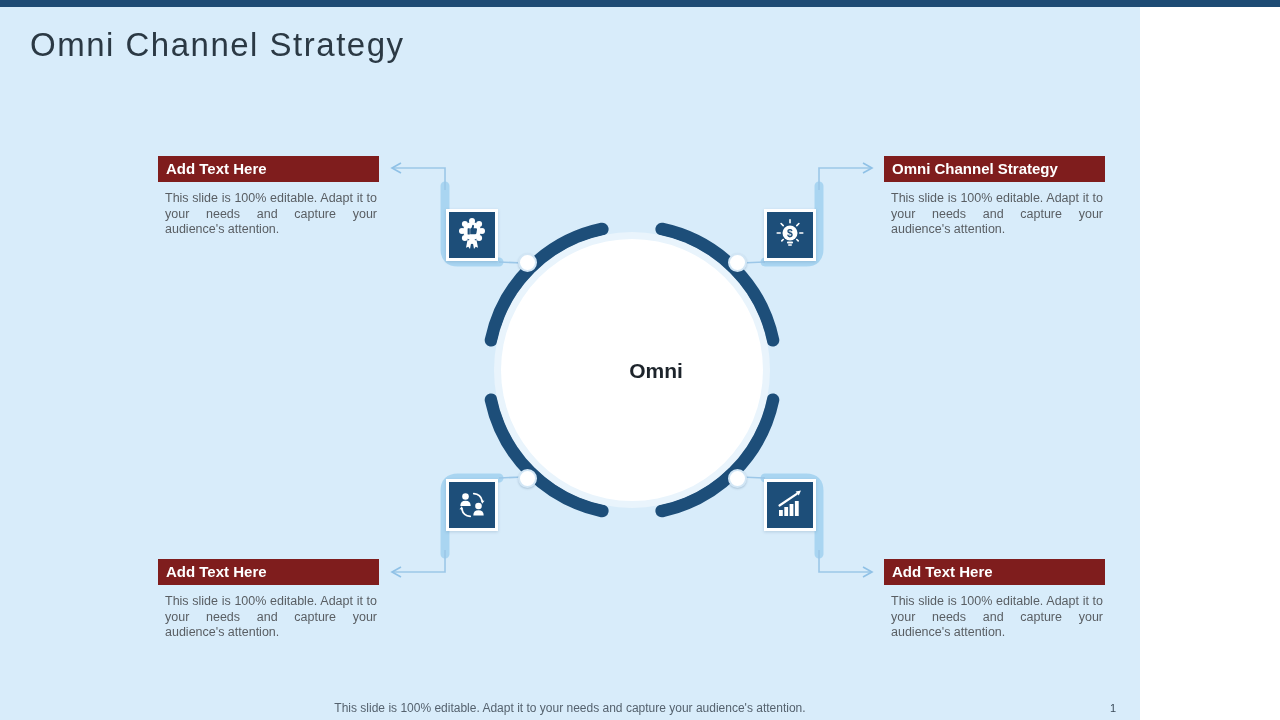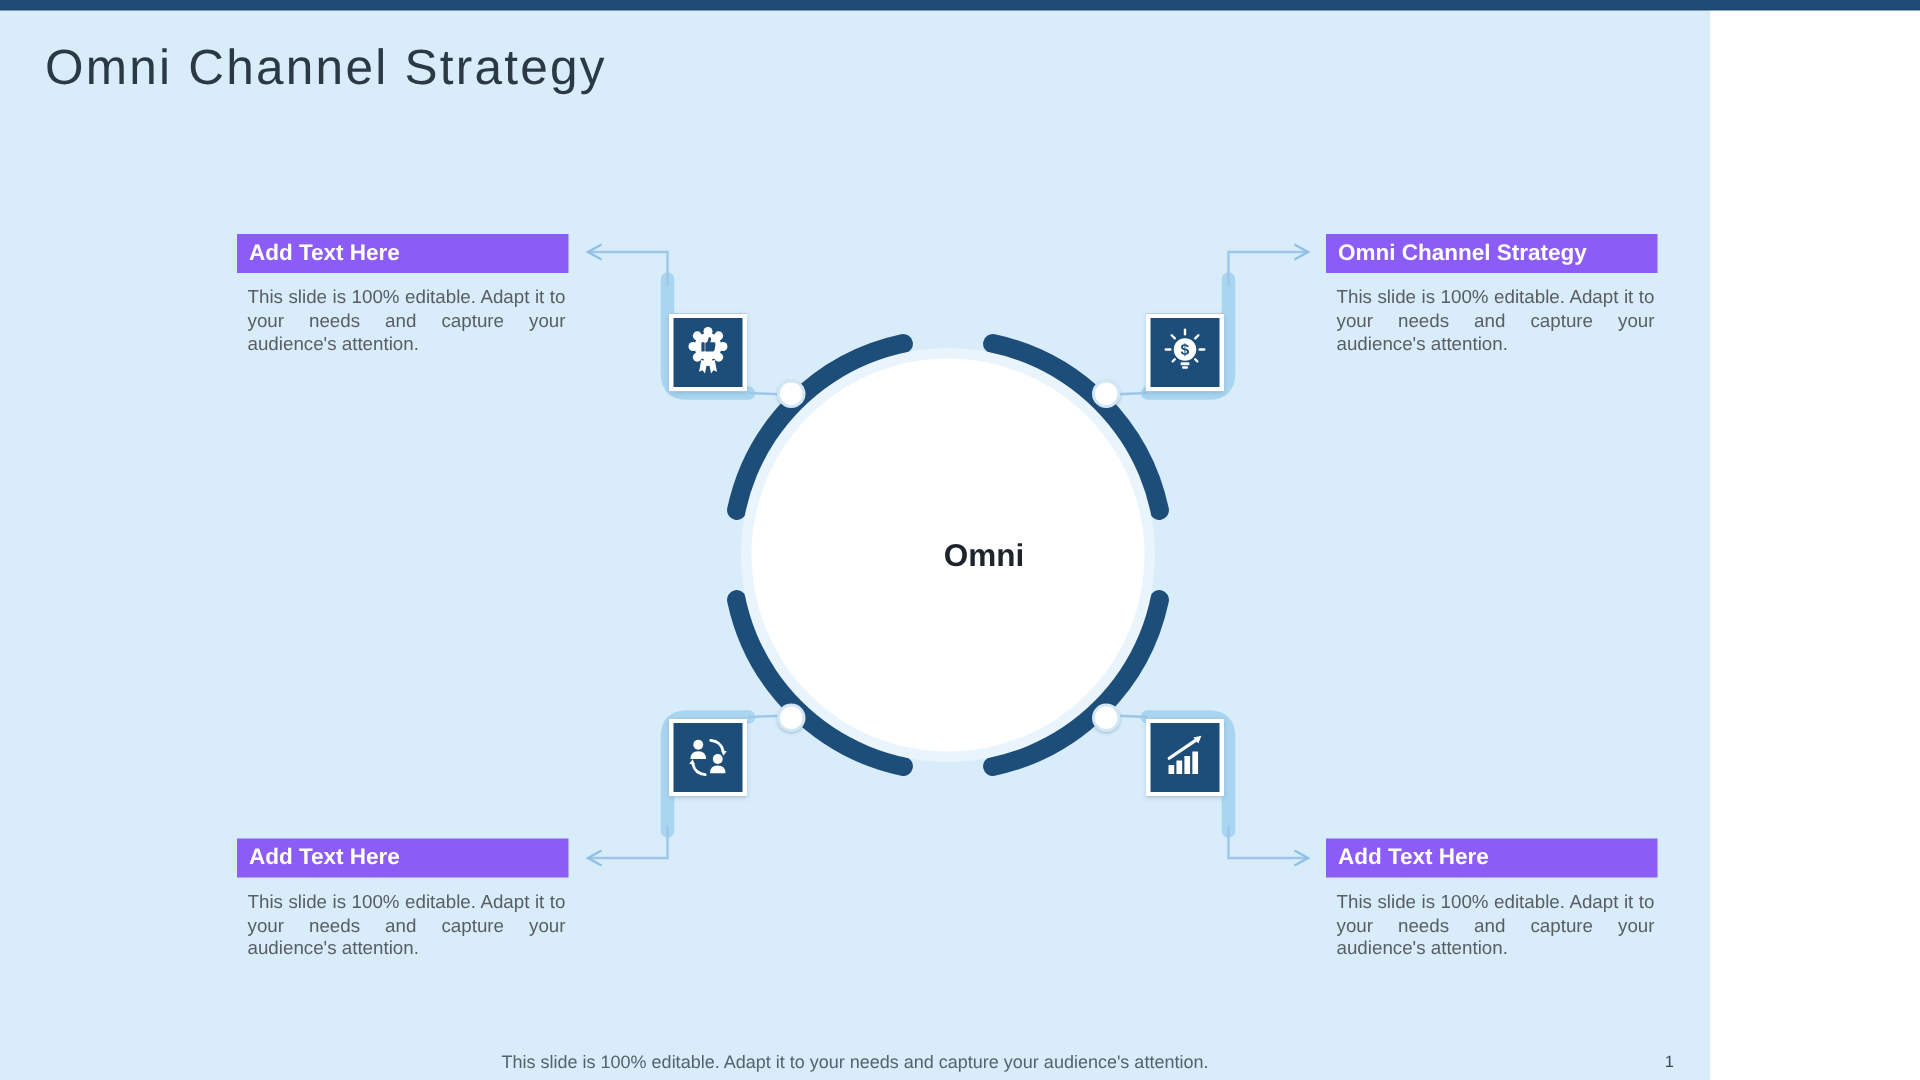--- a/index.html
+++ b/index.html
@@ -22,21 +22,21 @@
   .circle .label{font-size:21px;font-weight:700;color:#1d242b;line-height:29px;margin-left:48px;}
   
   .node{position:absolute;width:15px;height:15px;border-radius:50%;background:#fff;border:2px solid #d2e6f5;
         box-shadow:0 1px 2px rgba(40,80,120,.25);}
   
   .icon-sq{position:absolute;width:46px;height:46px;background:#1d4e79;border:3px solid #ffffff;
            box-shadow:0 1px 3px rgba(40,80,120,.2);}
   .icon-sq svg{display:block;width:46px;height:46px;}
   
   .callout{position:absolute;width:224px;}
-  .callout .hdr{width:213px;height:26px;line-height:26px;background:#8b5cf6;color:#ffffff;
+  .callout .hdr{width:213px;height:26px;line-height:26px;background:#7f1d1d;color:#ffffff;
                 font-size:15px;font-weight:700;padding-left:8px;}
   .callout .body{width:212px;margin:9px 0 0 0;padding-left:7px;font-size:12.5px;line-height:1.25;
                  color:#595e63;text-align:justify;}
   .footer{position:absolute;left:0;right:0;bottom:5px;text-align:center;font-size:12px;color:#55626e;}
   .pagenum{position:absolute;right:24px;bottom:6px;font-size:11px;color:#3a4a59;}
   .glyph-w{fill:#ffffff;}
   .glyph-n{fill:#1d4e79;}
   .stroke-w{stroke:#ffffff;fill:none;stroke-linecap:round;}
 </style>
 </head>

